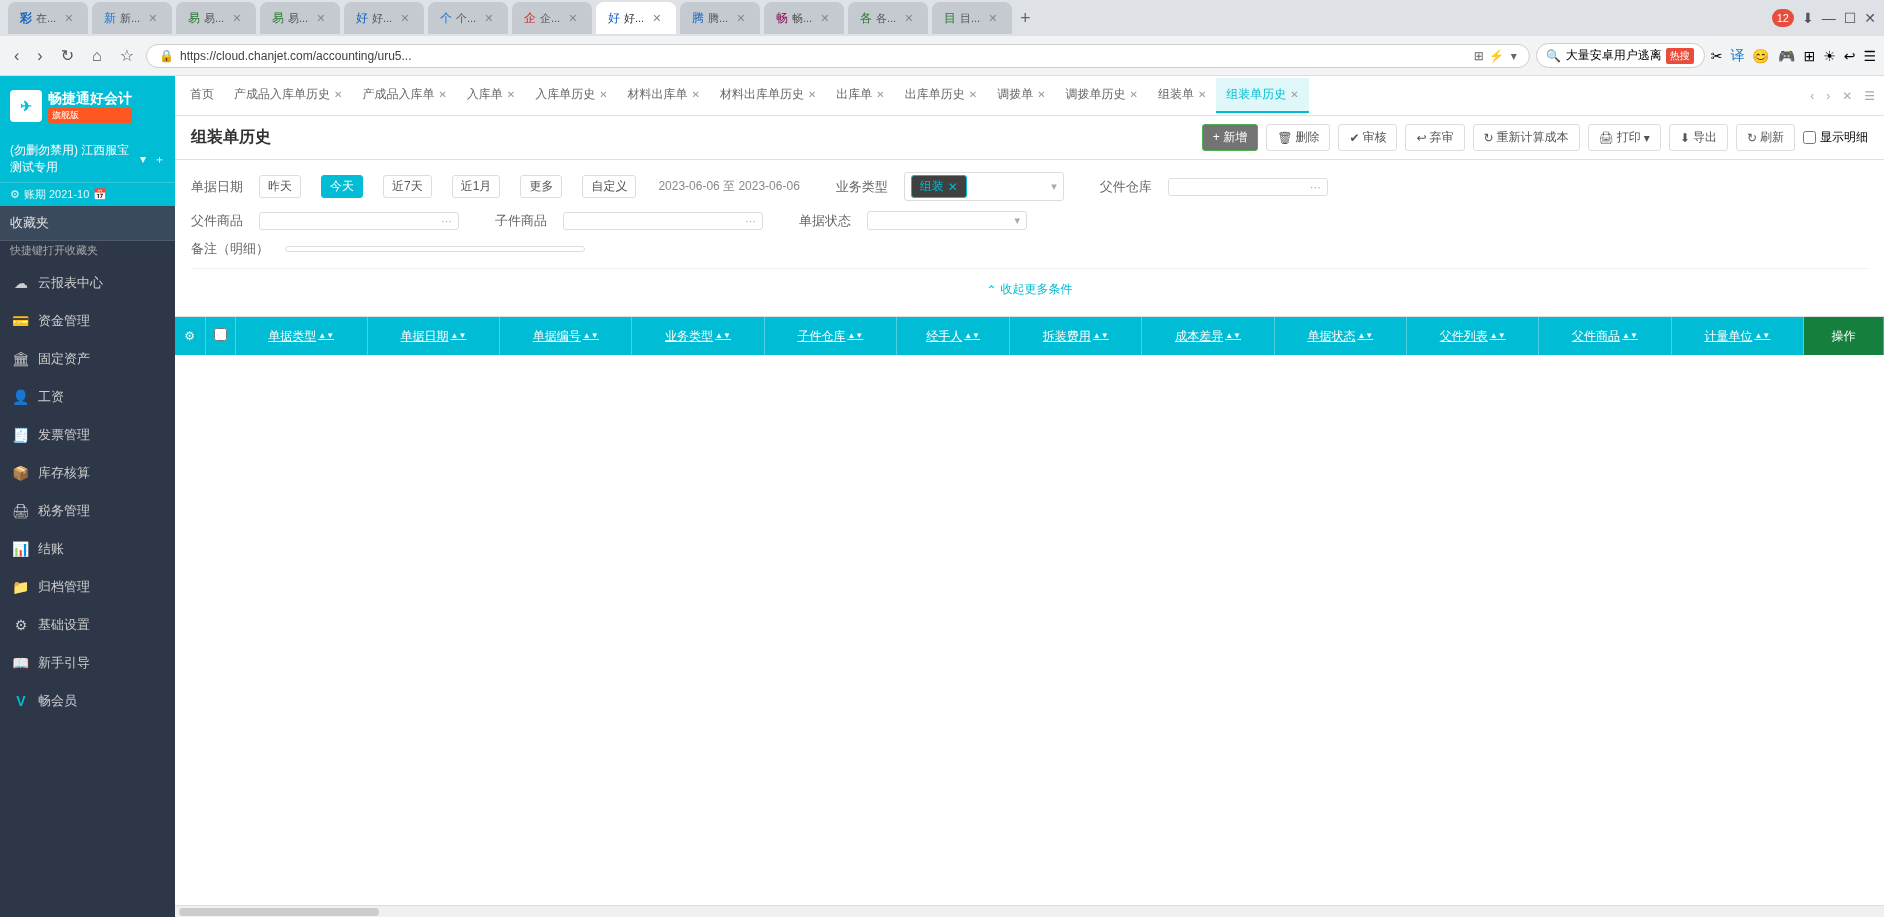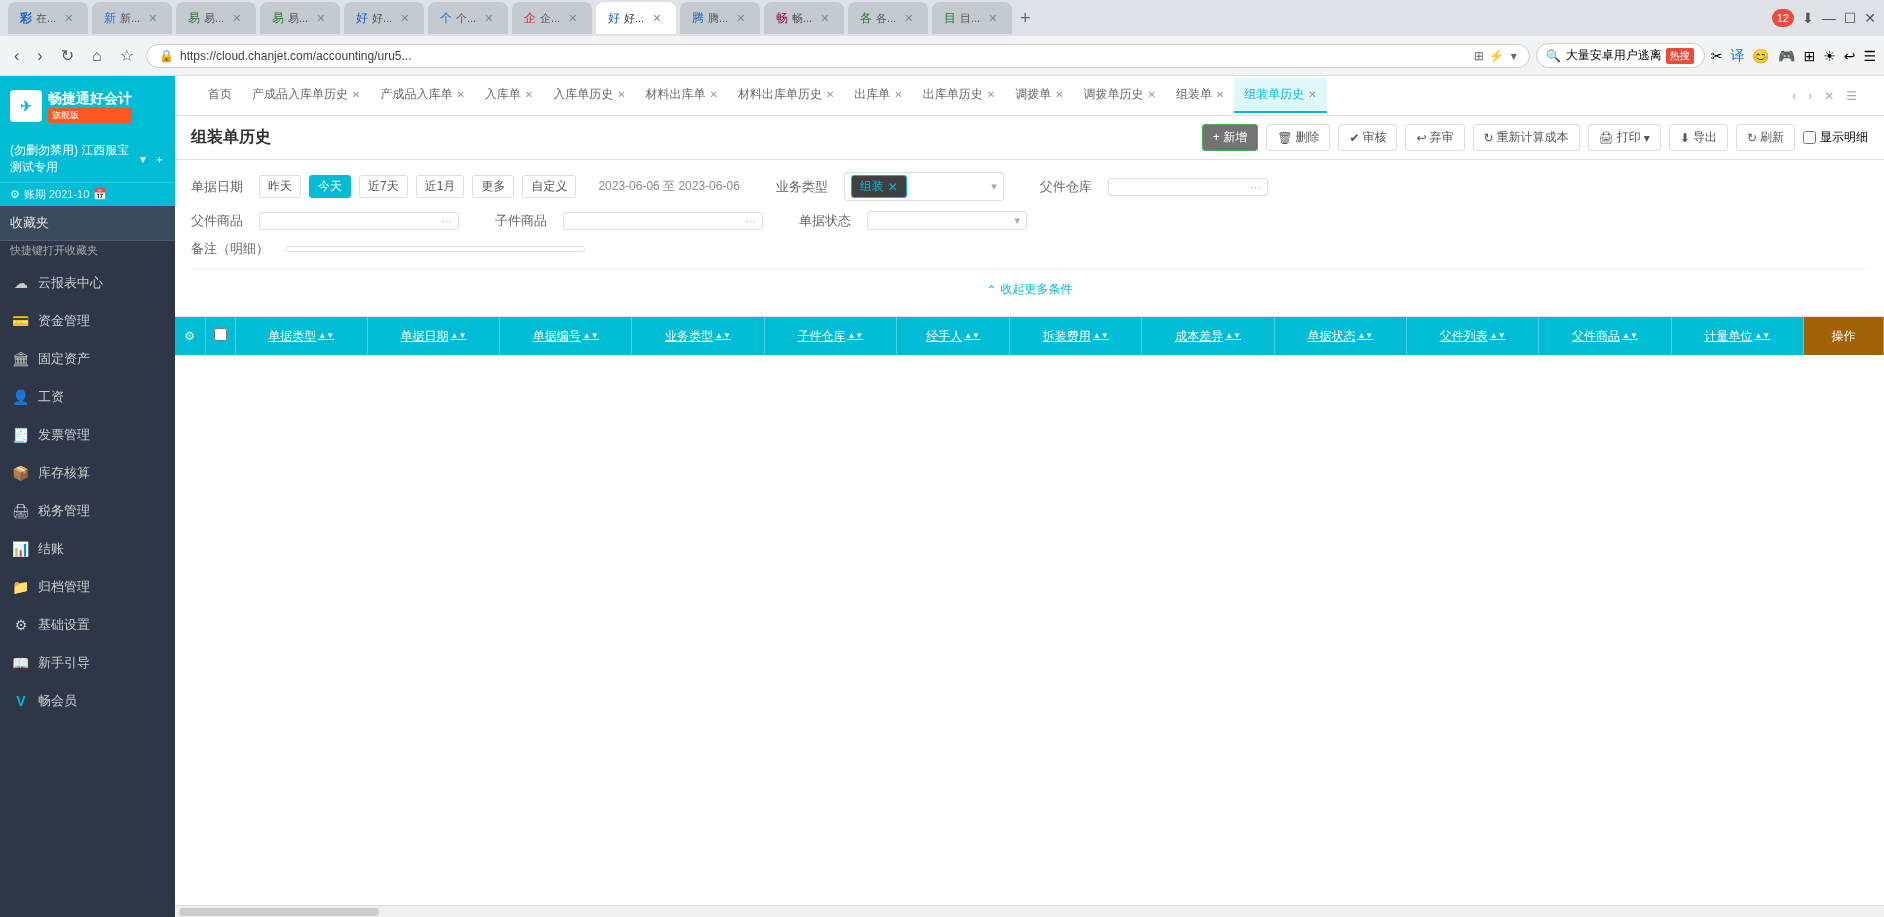--- a/index.html
+++ b/index.html
@@ -32,55 +32,55 @@
     .sidebar-bookmark { background: #3a4a5c; padding: 8px 10px; font-size: 13px; color: #e0e0e0; border-bottom: 1px solid rgba(255,255,255,0.1); }
     .sidebar-bookmark-sub { font-size: 11px; color: #aaa; padding: 2px 10px 6px; }
     .sidebar-menu { flex: 1; overflow-y: auto; }
     .menu-item { display: flex; align-items: center; gap: 8px; padding: 10px 12px; color: #ccc; cursor: pointer; font-size: 13px; }
     .menu-item .menu-icon { width: 18px; height: 18px; display: flex; align-items: center; justify-content: center; font-size: 14px; }
 
     
     .main-content { flex: 1; display: flex; flex-direction: column; background: #f0f2f5; overflow: hidden; }
 
     
-    .nav-tabs { background: #fff; display: flex; align-items: center; border-bottom: 1px solid #e0e0e0; padding: 0 23px; height: 40px; overflow-x: auto; white-space: nowrap; }
+    .nav-tabs { background: #fff; display: flex; align-items: center; border-bottom: 1px solid #e0e0e0; padding: 0 5px; height: 40px; overflow-x: auto; white-space: nowrap; }
     .nav-tab { padding: 8px 10px; font-size: 12px; color: #666; cursor: pointer; border-bottom: 2px solid transparent; display: inline-flex; align-items: center; gap: 4px; white-space: nowrap; }
     .nav-tab.active { color: #00bcd4; border-bottom-color: #00bcd4; background: #e0f7fa; }
     .nav-tab .tab-x { color: #999; font-size: 10px; }
 
     
     .content-header { background: #fff; padding: 8px 16px; display: flex; align-items: center; justify-content: space-between; border-bottom: 1px solid #e0e0e0; }
     .page-title-area { font-size: 16px; font-weight: bold; color: #333; }
     .header-actions { display: flex; align-items: center; gap: 8px; }
     .btn { padding: 4px 10px; border-radius: 3px; border: 1px solid #ddd; background: #fff; cursor: pointer; font-size: 12px; display: inline-flex; align-items: center; gap: 3px; color: #555; }
     .btn-primary { background: #737373; color: #fff; border-color: #4caf50; }
     .btn-cyan { background: #00bcd4; color: #fff; border-color: #00bcd4; }
 
     
     .filter-area { background: #fff; padding: 12px 16px; border-bottom: 1px solid #e0e0e0; }
     .filter-row { display: flex; align-items: center; gap: 16px; margin-bottom: 10px; }
     .filter-label { color: #666; font-size: 13px; white-space: nowrap; }
-    .filter-date-btns { display: flex; align-items: flex-start; gap: 8px; }
+    .filter-date-btns { display: flex; align-items: flex-start; gap: 20px; }
     .date-btn { padding: 2px 8px; border-radius: 3px; border: 1px solid #ddd; background: #fff; cursor: pointer; font-size: 12px; color: #555; }
     .date-btn.active { background: #00bcd4; color: #fff; border-color: #00bcd4; }
     .date-range { font-size: 12px; color: #888; margin-left: 6px; }
     .filter-tag { background: #404040; border: 1px solid #00bcd4; border-radius: 3px; padding: 2px 8px; font-size: 12px; color: #00bcd4; display: inline-flex; align-items: center; gap: 4px; }
     .filter-tag .tag-x { cursor: pointer; color: #00bcd4; }
     .collapse-btn { display: flex; align-items: center; justify-content: center; padding: 6px; color: #00bcd4; font-size: 12px; cursor: pointer; gap: 4px; }
 
     
     .table-wrapper { flex: 1; overflow: auto; background: #fff; margin: 0; }
     .data-table { width: 100%; border-collapse: collapse; font-size: 12px; }
     .data-table thead tr { background: #00bcd4; color: #fff; height: 38px; }
     .data-table thead th { padding: 6px 8px; text-align: center; font-weight: normal; border-right: 1px solid rgba(255,255,255,0.3); white-space: nowrap; cursor: pointer; }
     .th-sort { display: inline-flex; align-items: center; gap: 2px; text-decoration: underline; }
     .sort-arrows { display: flex; flex-direction: column; font-size: 8px; line-height: 1; }
     .th-checkbox { width: 30px; }
     .th-gear { width: 30px; }
-    .th-actions { width: 80px; background: #a16207; }
+    .th-actions { width: 80px; background: #15803d; }
 
     .scrollbar-area { height: 12px; background: #f0f0f0; border-top: 1px solid #ddd; }
     .scrollbar-thumb { height: 8px; margin: 2px 4px; background: #ccc; border-radius: 4px; width: 200px; }
     .nav-arrow { background: none; border: none; color: #aaa; cursor: pointer; padding: 2px 4px; font-size: 12px; }
   </style>
 </head>
 <body>
 
 <div class="browser-chrome">
   <div class="browser-tab inactive">

